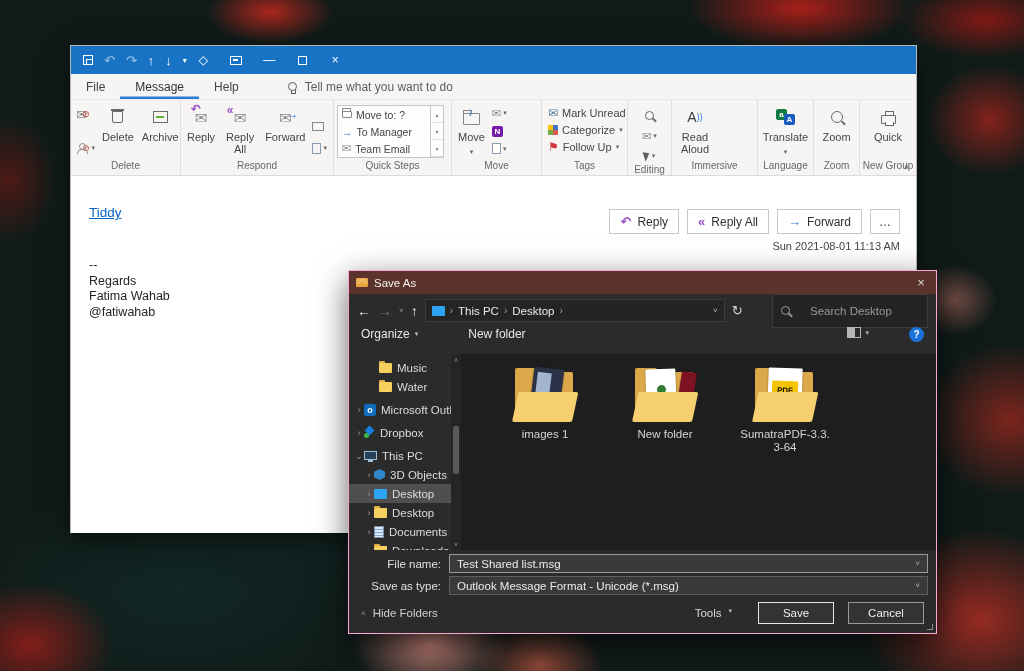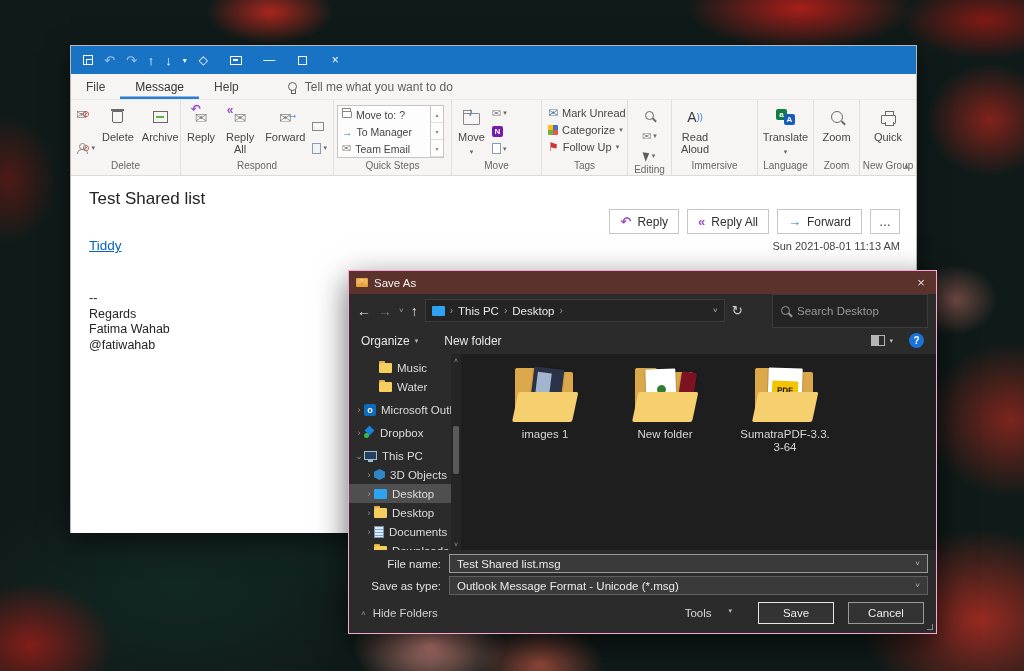--- a/index.html
+++ b/index.html
@@ -120,24 +120,24 @@
   .dlg-close { margin-left:auto; width:30px; height:23px; display:flex; align-items:center; justify-content:center; font-size:13px; color:#ddd; }
   .dlg-nav { height:33px; display:flex; align-items:center; padding:0 8px; gap:7px; }
   .navic { font-size:14px; color:#e6e6e6; }
   .navic.fwd { color:#787878; }
   .navsm { font-size:8px; color:#a0a0a0; }
   .addrbar { width:300px; height:23px; background:#242424; border:1px solid #3c3c3c; display:flex; align-items:center; padding:0 6px; gap:5px; font-size:11.5px; }
   .deskic { width:13px; height:10px; background:#2ea3f2; border-radius:1px; }
   .crumbsep { color:#9a9a9a; font-size:10px; }
   .addr-dd { margin-left:auto; font-size:8px; color:#bbb; }
   .refreshic { font-size:13px; color:#cfcfcf; }
-  .searchbox { width:156px; height:23px; background:#242424; border:1px solid #3c3c3c; display:flex; align-items:center; gap:7px; padding:16px 8px; margin-left:auto; }
+  .searchbox { width:156px; height:23px; background:#242424; border:1px solid #3c3c3c; display:flex; align-items:center; gap:20px; padding:16px 8px; margin-left:auto; }
   .searchbox .mag { color:#9a9a9a; }
   .placeholder { color:#9a9a9a; font-size:11.5px; }
-  .dlg-cmd { height:27px; display:flex; align-items:center; padding:0 12px; font-size:12px; color:#e6e6e6; }
+  .dlg-cmd { height:27px; display:flex; align-items:flex-start; padding:0 12px; font-size:12px; color:#e6e6e6;gap:24px; }
   .cmditem { display:flex; align-items:center; gap:5px; }
   .viewic { width:14px; height:11px; border:1px solid #b5b5b5; background:linear-gradient(90deg,#b5b5b5 55%, transparent 55%); }
   .helpic { width:15px; height:15px; border-radius:50%; background:#1a73d9; color:#fff; font-size:10px; font-weight:bold;
             display:flex; align-items:center; justify-content:center; }
 
   .dlg-body { position:absolute; left:0; right:0; top:83px; height:196px; display:flex; }
   .dlg-side { width:112px; position:relative; overflow:hidden; padding-top:4px; }
   .srow { height:19px; display:flex; align-items:center; font-size:11.5px; color:#dcdcdc; white-space:nowrap; }
   .srow.sel { background:#4f4f4f; }
   .srow .chv { width:10px; text-align:center; font-size:9px; color:#9a9a9a; flex-shrink:0; }
@@ -186,21 +186,21 @@
   .frow { display:flex; align-items:center; }
   .flab { width:100px; text-align:right; padding-right:8px; font-size:11.5px; color:#e0e0e0; }
   .fld { flex:1; margin-right:8px; height:19px; background:#3a3a3a; display:flex; align-items:center; padding:0 7px; font-size:11.5px; color:#eaeaea; position:relative; }
   .fld.focus { border:1px solid #9a9a9a; }
   .fld.plain { border:1px solid #5f5f5f; }
   .fld .fchv { position:absolute; right:7px; font-size:8px; color:#bbb; }
 
   .dlg-bottom { position:absolute; left:12px; right:12px; bottom:9px; display:flex; align-items:center; }
   .hidef { display:flex; align-items:center; gap:7px; font-size:11.5px; color:#d0d0d0; }
   .hidef .chup { font-size:8px; color:#9a9a9a; }
-  .toolsbtn { margin-left:auto; display:flex; align-items:flex-start; gap:17px; font-size:11.5px; color:#d8d8d8; margin-right:26px; }
+  .toolsbtn { margin-left:auto; display:flex; align-items:flex-start; gap:7px; font-size:11.5px; color:#d8d8d8; margin-right:26px; }
   .dlgbtn { width:76px; height:22px; background:#333; display:flex; align-items:center; justify-content:center; font-size:11.5px; color:#eee; }
   .dlgbtn.primary { border:1.5px solid #e6e6e6; margin-right:14px; }
   .dlgbtn.normal { border:1px solid #9a9a9a; }
   .grip { position:absolute; right:-9px; bottom:-6px; width:6px; height:6px;
           border-right:1px solid #8a8a8a; border-bottom:1px solid #8a8a8a; transform:rotate(0deg); }
 </style>
 </head>
 <body>
 
 <div id="outlook">
@@ -438,21 +438,20 @@
           <span>Quick</span>
         </div>
       </div>
       <div class="rlabel">New Group</div>
     </div>
 
     <span class="collapse-ribbon">˄</span>
   </div>
 
   <div class="ol-content">
-    <div class="subject">Test Shared list</div>
 
 
     <div class="msg-actions">
       <span class="mab">
           <span class="aic" style="color:#9a4fc7">↶</span>
           <span>Reply</span>
         </span>
       <span class="mab">
           <span class="aic" style="color:#9a4fc7">«</span>
           <span>Reply All</span>

